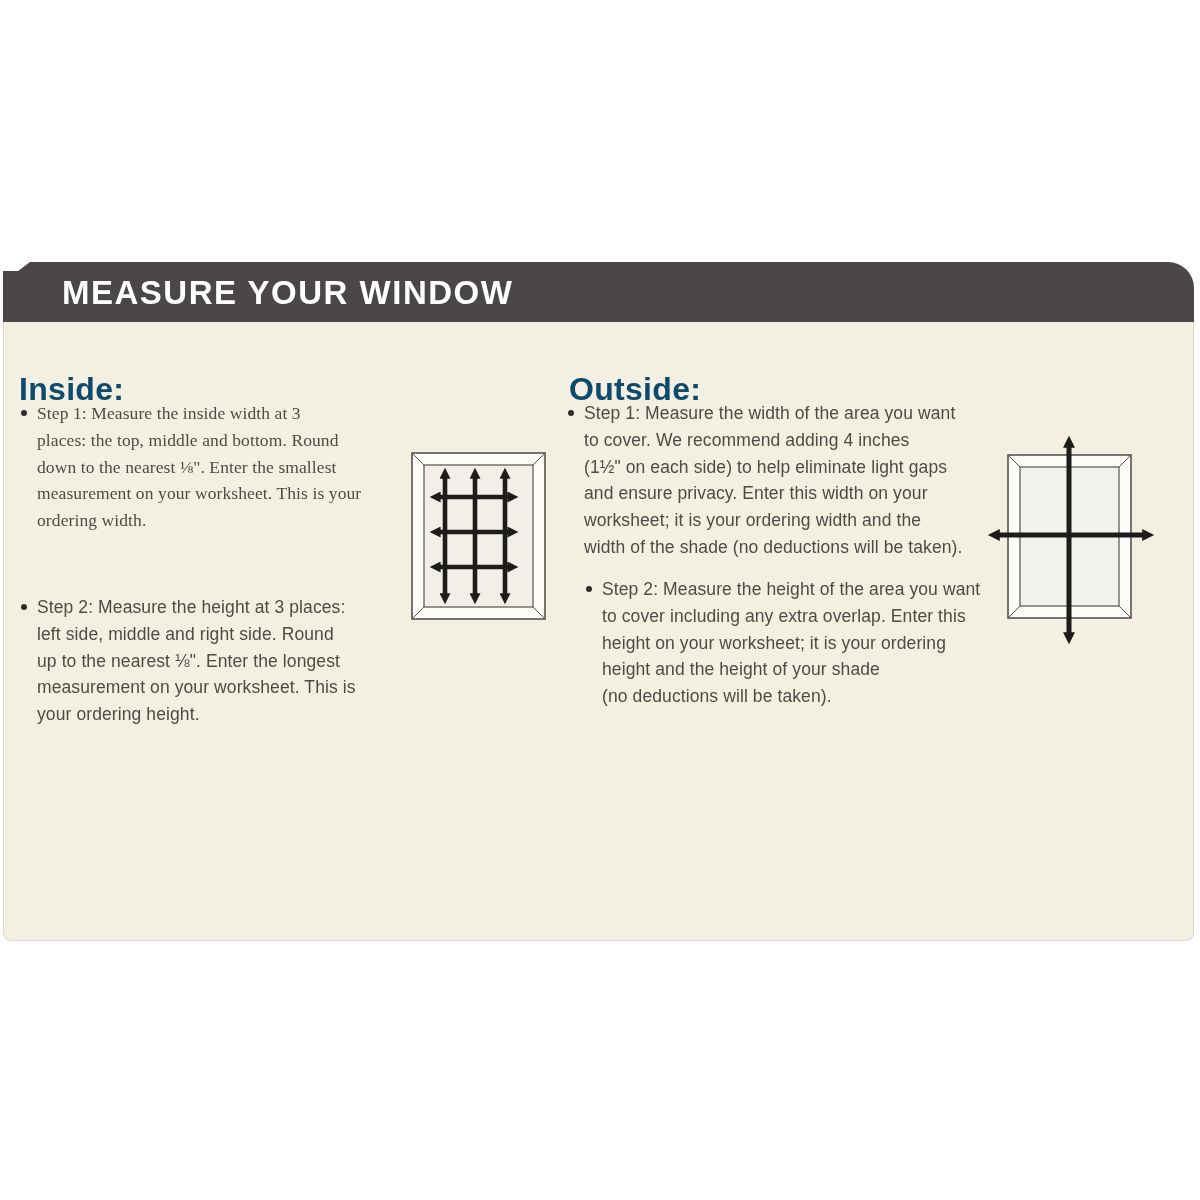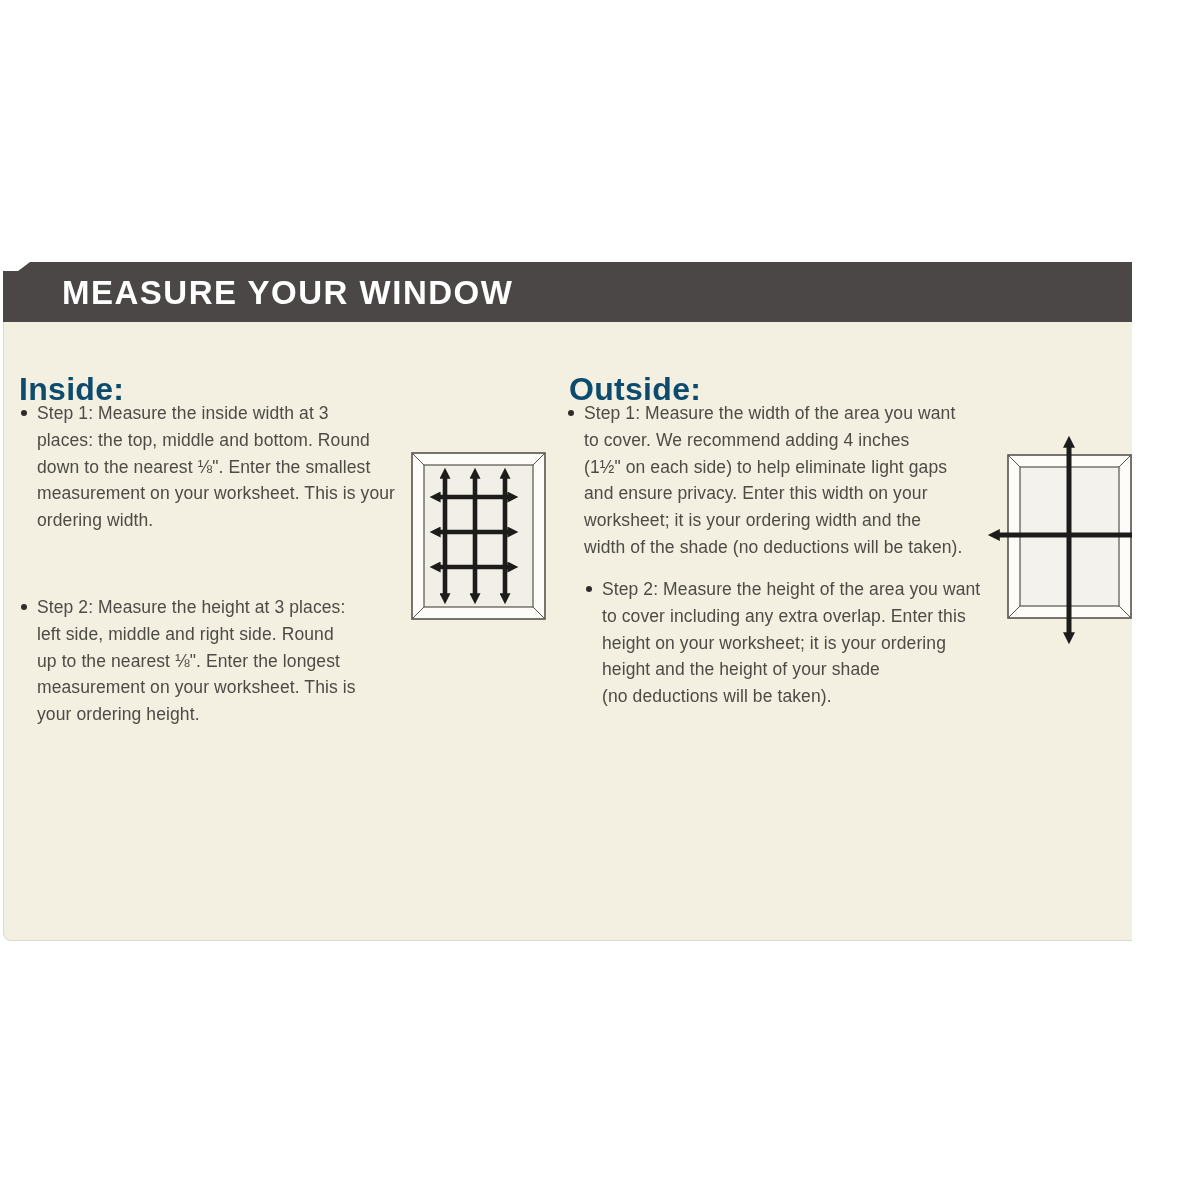--- a/index.html
+++ b/index.html
@@ -3,25 +3,24 @@
 <meta charset="utf-8">
 <style>
   html, body {
     margin: 0;
     padding: 0;
     background: #ffffff;
     font-family: "Liberation Sans", sans-serif;
   }
   .canvas {
     position: relative;
-    width: 1112px;
+    width: 1200px;
     height: 1200px;
     background: #ffffff;
     overflow: hidden;
-    padding-left: 20px;
   }
   
   .header-bar {
     position: absolute;
     left: 3px;
     top: 262px;
     width: 1191px;
     height: 60px;
     background: #4b4746;
     border-top-right-radius: 26px;
@@ -76,21 +75,21 @@
   }
   .bullet {
     position: absolute;
     left: -16px;
     top: 10px;
     width: 6px;
     height: 6px;
     border-radius: 50%;
     background: #2e2c28;
   }
-  .step.inside-1  { left: 33px;  top: 78px;  }
+  .step.inside-1  { left: 33px;  top: 78px; font-family: Liberation Serif, serif;  }
   .step.inside-2  { left: 33px;  top: 272px; }
   .step.outside-1 { left: 580px; top: 78px;  }
   .step.outside-2 { left: 580px; top: 254px; margin-left: 18px; }
 
   
   .diagram { position: absolute; }
   .diagram.inside  { left: 407px; top: 130px; width: 135px; height: 168px; }
   .diagram.outside { left: 972px; top: 108px; width: 190px; height: 220px; }
   .frame-line { stroke: #57534d; }
   .arrow-line { stroke: #1d1c1a; }

